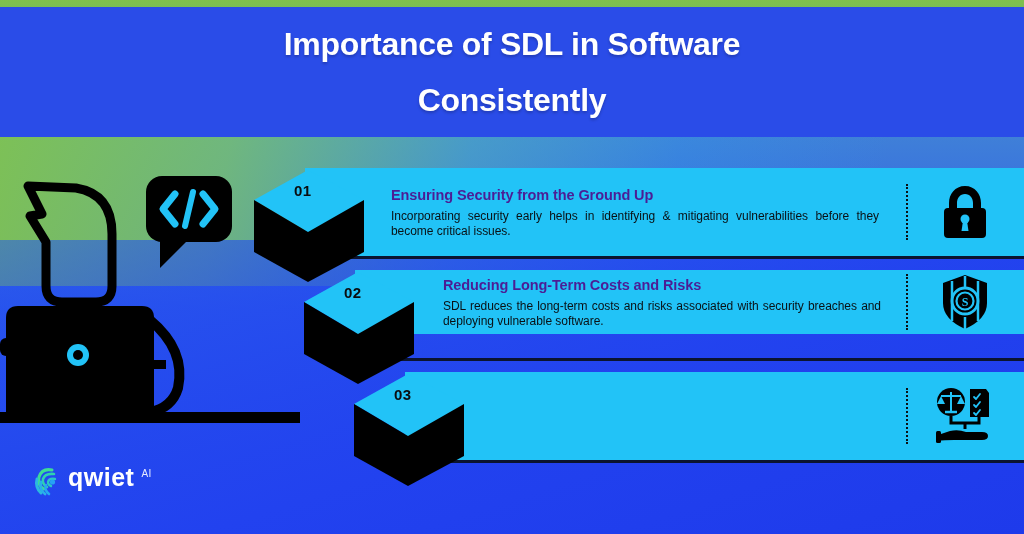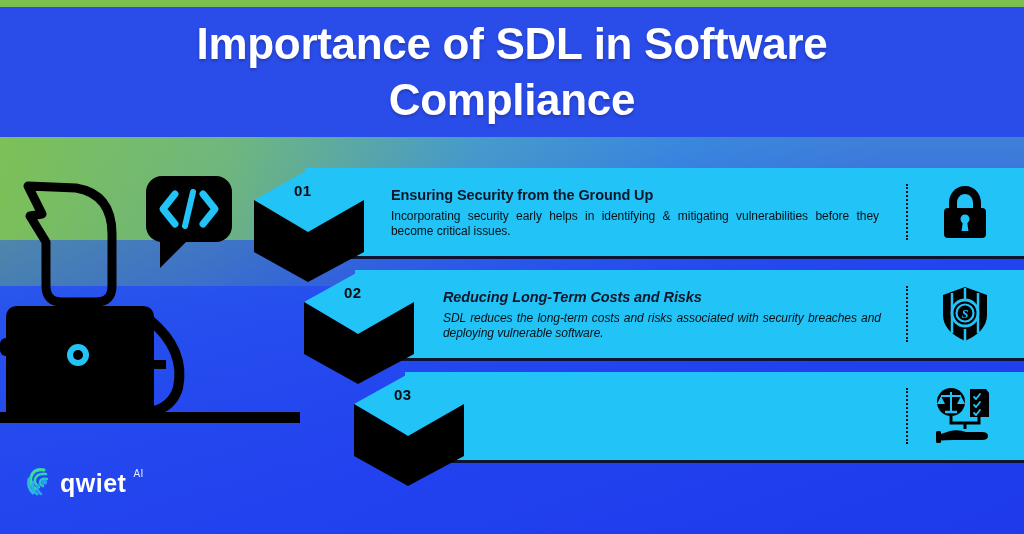--- a/index.html
+++ b/index.html
@@ -50,54 +50,54 @@
   #title-banner {
     position:absolute; left:0; top:7px; width:1024px; height:130px;
     background:#2a4ce8;
     display:flex; flex-direction:column;
     align-items:center; justify-content:center;
     z-index:40;
   }
   #title-banner .tline {
     color:#ffffff;
     font-weight:bold;
-    font-size:44px;
+    font-size:32px;
     line-height:56px;
     letter-spacing:-0.3px;
     text-align:center;
     text-shadow:0 2px 3px rgba(0,0,0,0.22);
     white-space:nowrap;
   }
 
   
   #illustration { position:absolute; left:0; top:150px; width:300px; height:330px; z-index:20; }
 
   
   .card {
     position:absolute;
     background:#22c3f7;
     z-index:25;
     display:flex;
     align-items:center;
   }
   #card-1 { left:305px; top:168px; width:719px; height:88px; }
-  #card-2 { left:355px; top:270px; width:669px; height:88px;font-style:italic; }
+  #card-2 { left:355px; top:270px; width:669px; height:64px; }
   #card-3 { left:405px; top:372px; width:619px; height:88px; }
 
   .card-text {
     flex:1 1 auto;
     padding-left:86px;
     padding-right:14px;
   }
   #card-1 .card-text { padding-left:86px; }
   #card-2 .card-text { padding-left:88px; }
   #card-3 .card-text { padding-left:88px; }
 
   .card-title {
-    color:#0f172a;
+    color:#4c1d95;
     font-weight:bold;
     font-size:14.5px;
     line-height:18px;
     letter-spacing:-0.1px;
     margin-bottom:5px;
   }
   .card-body {
     color:#0a1115;
     font-size:12px;
     line-height:15px;
@@ -140,22 +140,22 @@
     color:#0a0d10;
     font-weight:bold;
     font-size:15px;
     letter-spacing:0.5px;
     left:44px; top:22px;
     pointer-events:none;
   }
 
   
   #logo {
-    position:absolute; left:24px; top:465px;
-    display:flex; align-items:center; gap:6px; z-index:40;
+    position:absolute; left:32px; top:465px;
+    display:flex; align-items:flex-start; gap:6px; z-index:40;
   }
   #logo .wordmark {
     color:#ffffff;
     font-size:25px;
     font-weight:bold;
     letter-spacing:0.5px;
     line-height:1;
   }
   #logo .ai {
     color:#e6ebff;
@@ -170,21 +170,21 @@
 </head>
 <body>
 
 <div id="infographic">
 
   <div id="bg-wash-green"></div>
   <div id="bg-wash-blue"></div>
 
   <div id="title-banner">
     <div class="tline">Importance of SDL in Software</div>
-    <div class="tline">Compliance</div>
+    <div class="tline">Consistently</div>
   </div>
 
   <div id="illustration">
     <svg width="300" height="330" viewBox="0 0 300 330" xmlns="http://www.w3.org/2000/svg">
 
       <rect x="0" y="262" width="300" height="11" fill="#000"></rect>
 
       <path d="M28 36 L42 64 L30 66 L46 92 L46 136 Q46 152 62 152 L96 152 Q112 152 112 136 L112 84
                Q112 44 76 38 Z" fill="none" stroke="#000" stroke-width="9" stroke-linejoin="round"></path>
 

